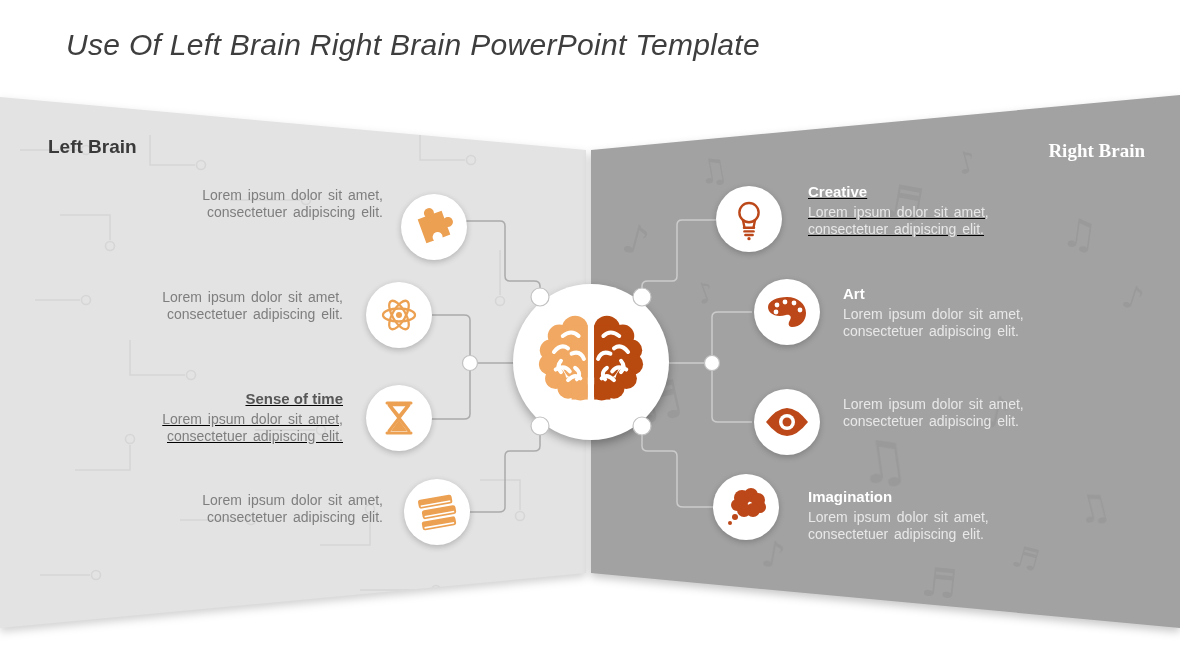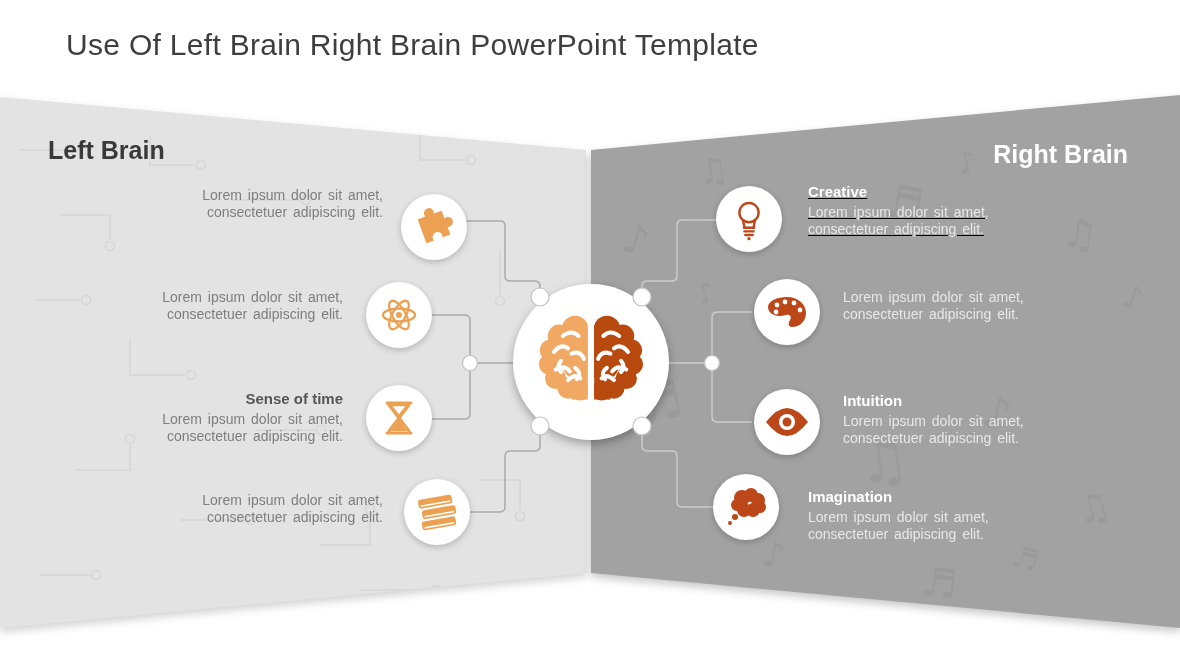--- a/index.html
+++ b/index.html
@@ -3,38 +3,38 @@
 <meta charset="utf-8">
 <style>
   * { margin:0; padding:0; box-sizing:border-box; }
   html,body { width:1180px; height:664px; }
   body {
     position:relative; width:1180px; height:664px; background:#ffffff;
     font-family:"Liberation Sans","DejaVu Sans",sans-serif; overflow:hidden;
   }
   .slide-title {
     position:absolute; left:66px; top:28px; font-size:30px; font-weight:400;
-    color:#3e3e3e; letter-spacing:0.3px;
+    color:#3e3e3e; letter-spacing:0.3px;font-style:italic;
   }
   .panel-wrap { position:absolute; inset:0; }
   .panel { position:absolute; inset:0; }
   .panel-wrap.left  { filter:drop-shadow(0 4px 4px rgba(0,0,0,0.18)); }
   .panel-wrap.right { filter:drop-shadow(0 4px 4px rgba(0,0,0,0.22)); }
   .panel.left {
     background:#e3e3e3;
     clip-path:polygon(0px 97px, 586px 150px, 586px 573px, 0px 628px);
   }
   .panel.right {
     background:#a2a2a2;
     clip-path:polygon(591px 150px, 1180px 95px, 1180px 628px, 591px 573px);
   }
   .pattern { position:absolute; inset:0; }
-  .panel-header { position:absolute; font-size:25px; font-weight:700; z-index:5; }
+  .panel-header { position:absolute; font-size:19px; font-weight:700; z-index:5; }
   .panel-header.left  { left:48px; top:136px; color:#3a3a3a; }
-  .panel-header.right { right:52px; top:140px; color:#ffffff; text-align:center; }
+  .panel-header.right { right:35px; top:140px; color:#ffffff; text-align:center;font-family:Liberation Serif, serif; }
 
   .lines-svg, .nodes-svg { position:absolute; inset:0; pointer-events:none; }
   .lines-svg { z-index:2; }
   .nodes-svg { z-index:4; }
 
   .brain-circle {
     position:absolute; left:513px; top:284px; width:156px; height:156px;
     background:#ffffff; border-radius:50%; z-index:3;
     box-shadow:0 4px 10px rgba(0,0,0,0.30);
     display:flex; align-items:center; justify-content:center;
@@ -286,35 +286,35 @@
     </g>
   </svg>
 </div>
 
 <div class="item side-left" style="left:128px; top:183px;">
   <div class="desc">Lorem ipsum dolor sit amet, consectetuer adipiscing elit.</div>
 </div>
 <div class="item side-left" style="left:88px; top:285px;">
   <div class="desc">Lorem ipsum dolor sit amet, consectetuer adipiscing elit.</div>
 </div>
-<div class="item side-left" style="left:88px; top:390px;">
+<div class="item side-left" style="left:88px; top:390px;text-decoration:underline;">
   <div class="label">Sense of time</div>
   <div class="desc">Lorem ipsum dolor sit amet, consectetuer adipiscing elit.</div>
 </div>
 <div class="item side-left" style="left:128px; top:488px;">
   <div class="desc">Lorem ipsum dolor sit amet, consectetuer adipiscing elit.</div>
 </div>
 
 <div class="item side-right" style="left:808px; top:183px;text-decoration:underline;">
   <div class="label">Creative</div>
   <div class="desc">Lorem ipsum dolor sit amet, consectetuer adipiscing elit.</div>
 </div>
 <div class="item side-right" style="left:843px; top:285px;">
+  <div class="label">Art</div>
   <div class="desc">Lorem ipsum dolor sit amet, consectetuer adipiscing elit.</div>
 </div>
 <div class="item side-right" style="left:843px; top:392px;">
-  <div class="label">Intuition</div>
   <div class="desc">Lorem ipsum dolor sit amet, consectetuer adipiscing elit.</div>
 </div>
 <div class="item side-right" style="left:808px; top:488px;">
   <div class="label">Imagination</div>
   <div class="desc">Lorem ipsum dolor sit amet, consectetuer adipiscing elit.</div>
 </div>
 
 </body></html>

